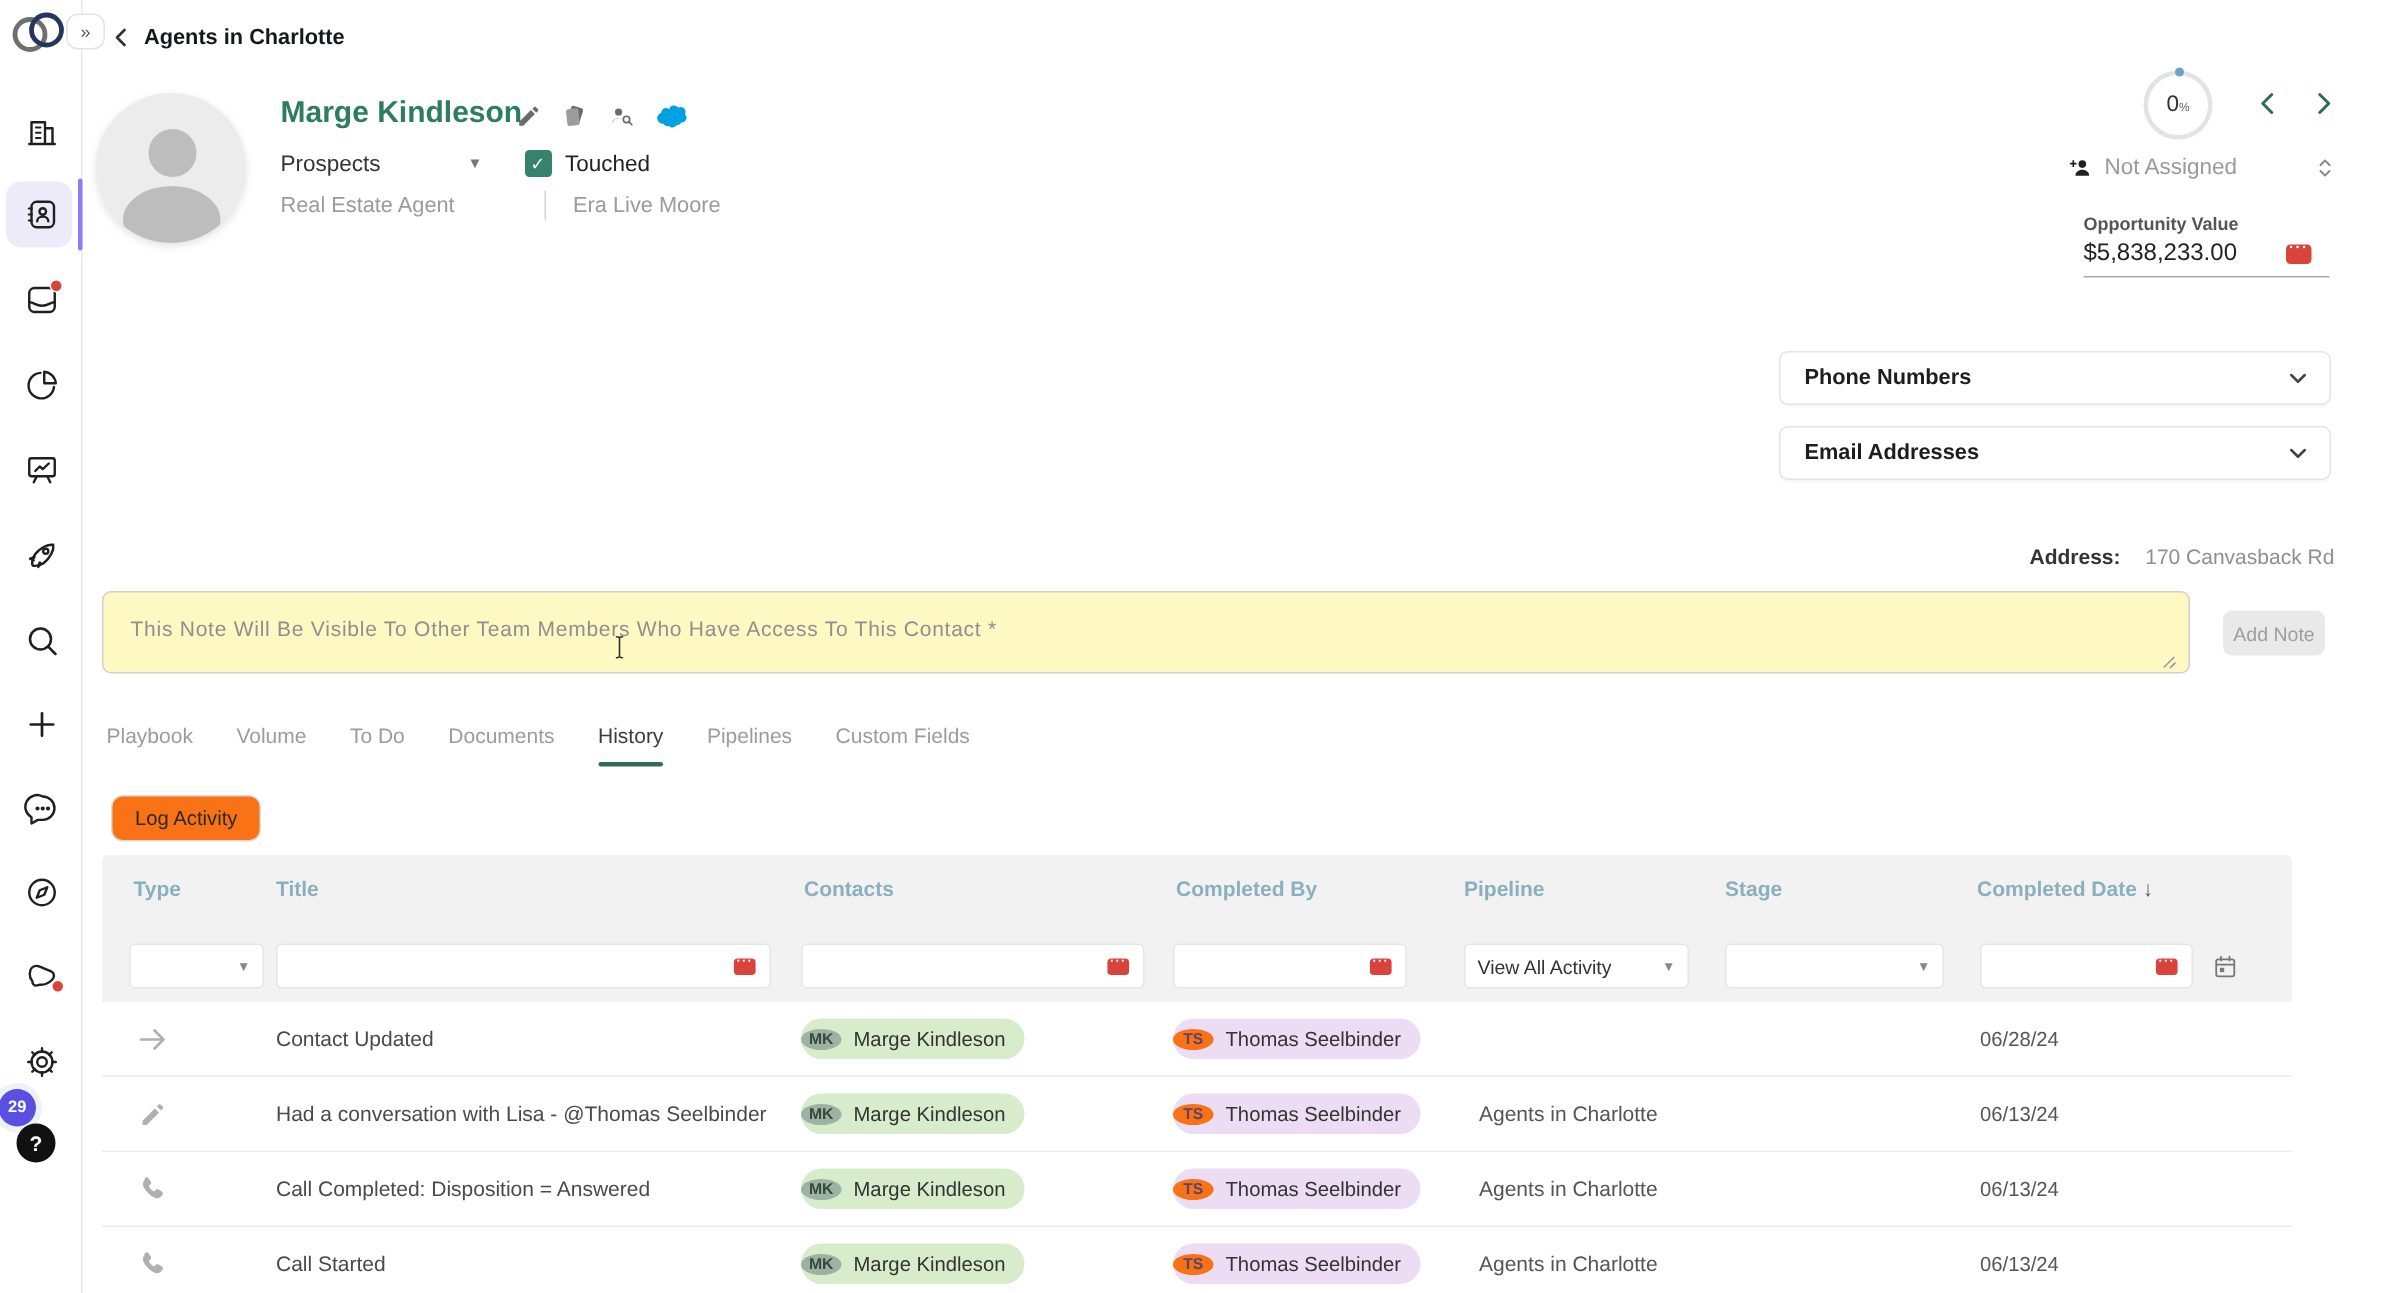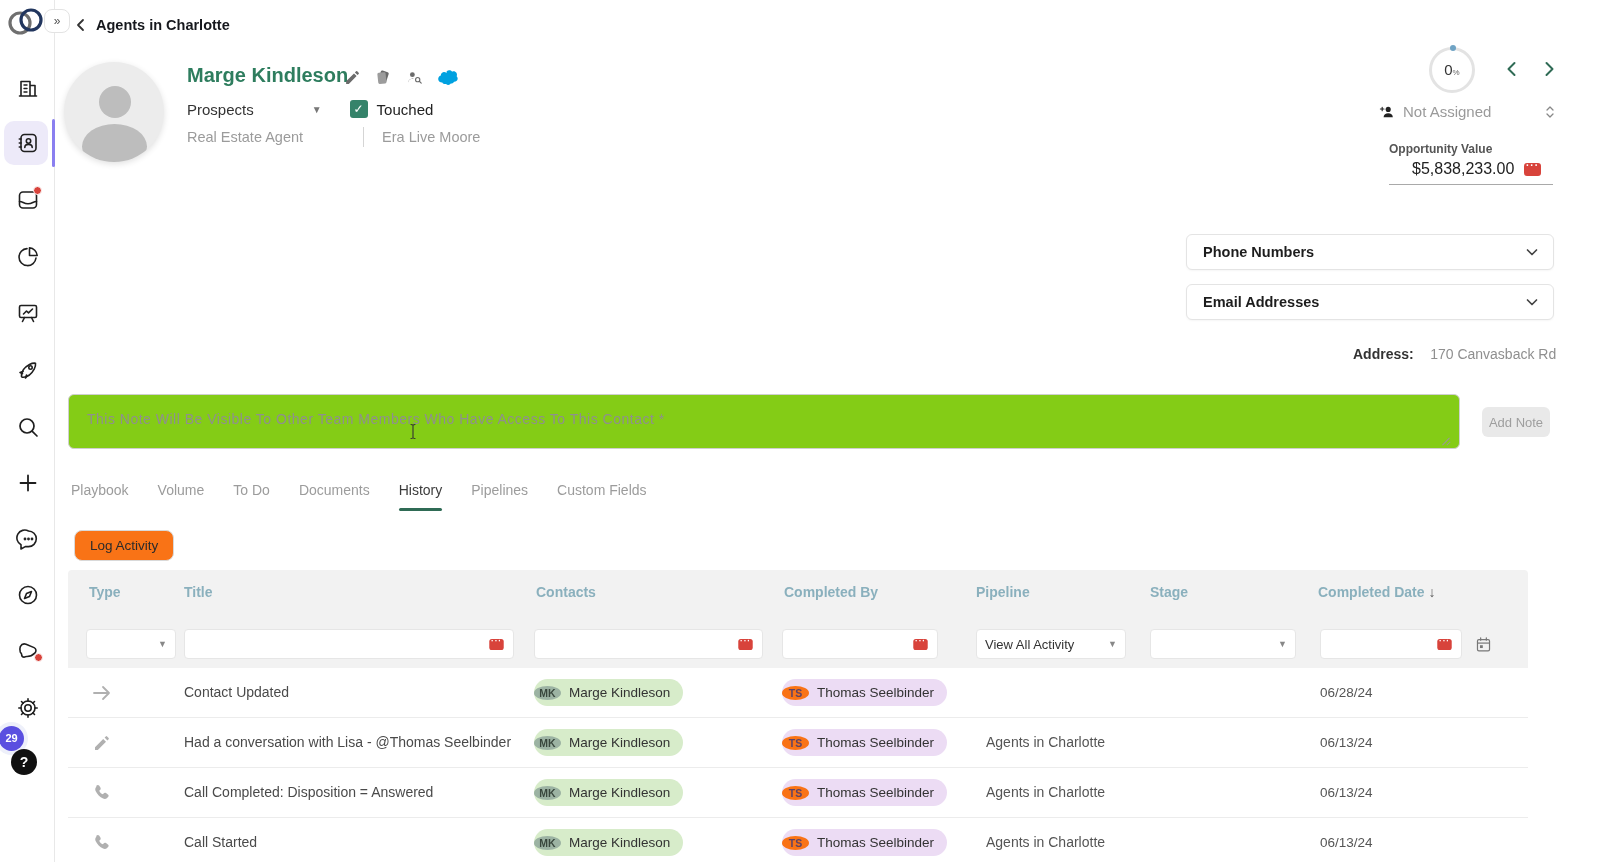--- a/index.html
+++ b/index.html
@@ -40,35 +40,35 @@
   
   .gauge { position:absolute; left:1429px; top:47px; width:46px; height:46px; border:3.5px solid #e3e3e3; border-radius:50%; text-align:center; }
   .gauge .num { font-size:15px; color:#333; line-height:39px; font-weight:500; }
   .gauge .pct { font-size:8px; color:#666; }
   .gauge .dot { position:absolute; left:18px; top:-5px; width:6px; height:6px; border-radius:50%; background:#6fa3c4; }
   .nav-chev { position:absolute; top:60px; width:18px; height:18px; cursor:pointer; }
   .assigned-row { position:absolute; left:1379px; top:103px; width:176px; display:flex; align-items:center; }
   .assigned-row .txt { font-size:15px; color:#9a9a9a; margin-left:7px; }
   .assigned-row .sorter { margin-left:auto; }
   .opp-label { position:absolute; left:1389px; top:142px; font-size:12px; font-weight:600; color:#555; }
-  .opp-value { position:absolute; left:1389px; top:160px; font-size:16px; color:#222;margin-left:23px; }
+  .opp-value { position:absolute; left:1389px; top:160px; font-size:16px; color:#222; }
   .opp-line { position:absolute; left:1389px; top:184px; width:164px; height:1px; background:#a9a9a9; }
 
   .pw-badge { display:inline-block; width:17px; height:13px; background:#d8433b; border-radius:3px; position:relative; }
   .pw-badge::after { content:"···"; position:absolute; left:0; right:0; top:-3px; color:#fff; font-size:10px; font-weight:bold; text-align:center; letter-spacing:1px; }
 
   .accordion { position:absolute; left:1186px; width:368px; height:36px; background:#fff; border:1px solid #e4e4e4; border-radius:6px; box-shadow:0 1px 2px rgba(0,0,0,.04); display:flex; align-items:center; padding:0 14px 0 16px; cursor:pointer; }
   .accordion .lbl { font-size:14.5px; font-weight:700; color:#1d1d1d; }
   .accordion .chev { margin-left:auto; }
-  .address-row { position:absolute; left:1353px; top:345px; }
+  .address-row { position:absolute; left:1353px; top:363px; }
   .address-row .al { font-size:14px; font-weight:700; color:#333; }
   .address-row .av { font-size:14px; color:#8f8f8f; margin-left:12px; }
 
   
-  .note-box { position:absolute; left:68px; top:394px; width:1392px; height:55px; border:1px solid #cfcfcf; border-radius:6px; background:#84cc16; font-family:"Liberation Sans",sans-serif; font-size:14px; letter-spacing:.5px; color:#333; padding:16px 18px; resize:none; outline:none; }
+  .note-box { position:absolute; left:68px; top:394px; width:1392px; height:55px; border:1px solid #cfcfcf; border-radius:6px; background:#fef9c3; font-family:"Liberation Sans",sans-serif; font-size:14px; letter-spacing:.5px; color:#333; padding:16px 18px; resize:none; outline:none; }
   .note-box::placeholder { color:#8f8f8f; }
   .resize-handle { position:absolute; left:1441px; top:434px; width:11px; height:11px; pointer-events:none; }
   .resize-handle i { position:absolute; display:block; background:#999; height:1px; transform:rotate(-45deg); }
   .resize-handle i:nth-child(1){ width:10px; left:0; top:7px; }
   .resize-handle i:nth-child(2){ width:5px; left:5px; top:9px; }
   .text-cursor { position:absolute; left:408px; top:423px; width:10px; height:17px; pointer-events:none; }
   .add-note-btn { position:absolute; left:1482px; top:407px; width:68px; height:30px; background:#e9e9e9; border:none; border-radius:6px; color:#9e9e9e; font-size:13px; font-family:"Liberation Sans",sans-serif; }
 
   
   .tabs { position:absolute; left:71px; top:482px; display:flex; gap:29px; }

